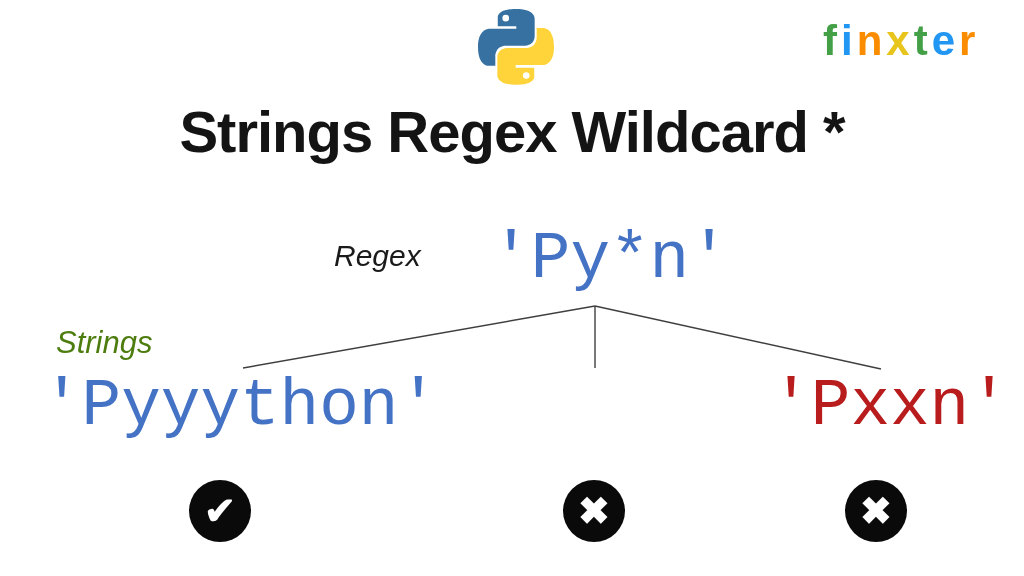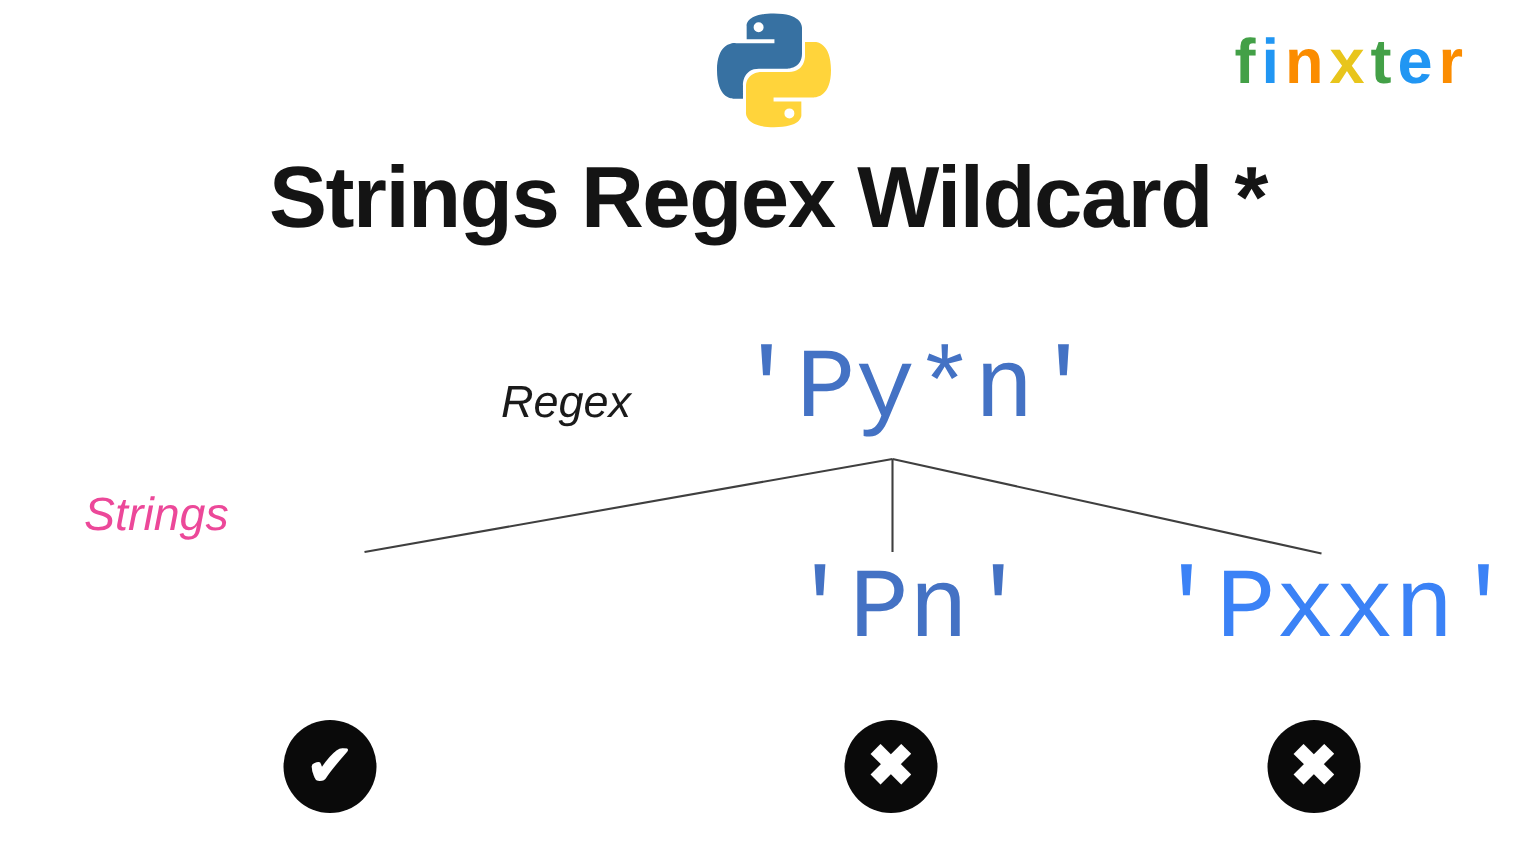--- a/index.html
+++ b/index.html
@@ -32,33 +32,33 @@
 
   
   .code {
     font-family: "Liberation Mono", "DejaVu Sans Mono", monospace;
     color: #4472C4;
     white-space: nowrap;
   }
 
   
   .regex-label {
-    position: absolute; left: 334px; top: 252px;
+    position: absolute; left: 334px; top: 239px;
     font-size: 30px; font-style: italic; color: #1a1a1a;
   }
   .regex-value {
     position: absolute; left: 610px; top: 227px;
     transform: translateX(-50%);
     font-size: 66px; line-height: 1;
   }
 
   
   .strings-label {
     position: absolute; left: 56px; top: 325px;
-    font-size: 31px; font-style: italic; color: #ec4899;
+    font-size: 31px; font-style: italic; color: #4d7c0f;
   }
 
   
   .branch-lines { position: absolute; left: 0; top: 0; }
 
   
   .candidate {
     position: absolute; top: 374px;
     transform: translateX(-50%);
     font-size: 66px; line-height: 1;
@@ -101,22 +101,22 @@
   <div class="regex-value code" style="color: rgb(68, 114, 196);">'Py*n'</div>
 
   <div class="strings-label">Strings</div>
 
   <svg class="branch-lines" width="1024" height="576" viewBox="0 0 1024 576">
     <line x1="595" y1="306" x2="243" y2="368" stroke="#3F3F3F" stroke-width="1.4"></line>
     <line x1="595" y1="306" x2="595" y2="368" stroke="#3F3F3F" stroke-width="1.4"></line>
     <line x1="595" y1="306" x2="881" y2="369" stroke="#3F3F3F" stroke-width="1.4"></line>
   </svg>
 
-  <div class="candidate candidate-2 code" style="color: rgb(68, 114, 196);">'Pn'</div>
-  <div class="candidate candidate-3 code" style="color: #3b82f6;">'Pxxn'</div>
+  <div class="candidate candidate-1 code" style="color: rgb(68, 114, 196);">'Pyyython'</div>
+  <div class="candidate candidate-3 code" style="color: #b91c1c;">'Pxxn'</div>
 
   <div class="mark mark-1" style="background: rgb(10, 10, 10); color: rgb(255, 255, 255);">
     <span>✔</span>
   </div>
   <div class="mark mark-2" style="background: rgb(10, 10, 10); color: rgb(255, 255, 255);">
     <span>✖</span>
   </div>
   <div class="mark mark-3" style="background: rgb(10, 10, 10); color: rgb(255, 255, 255);">
     <span>✖</span>
   </div>

